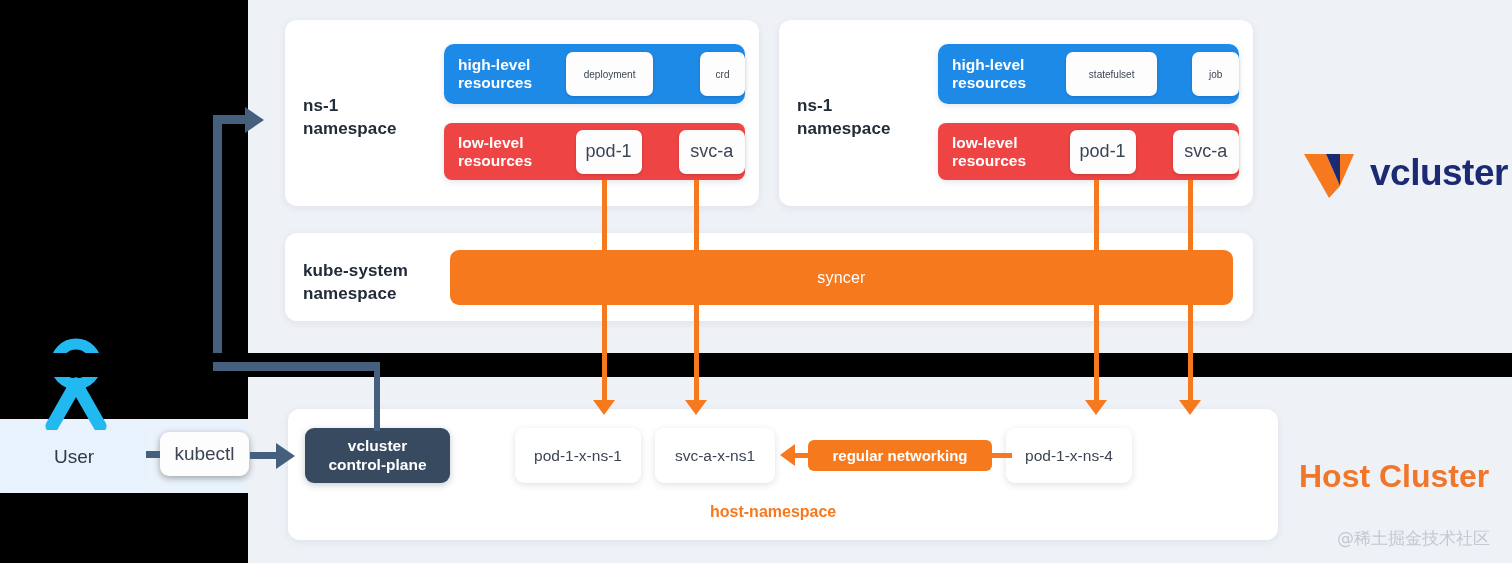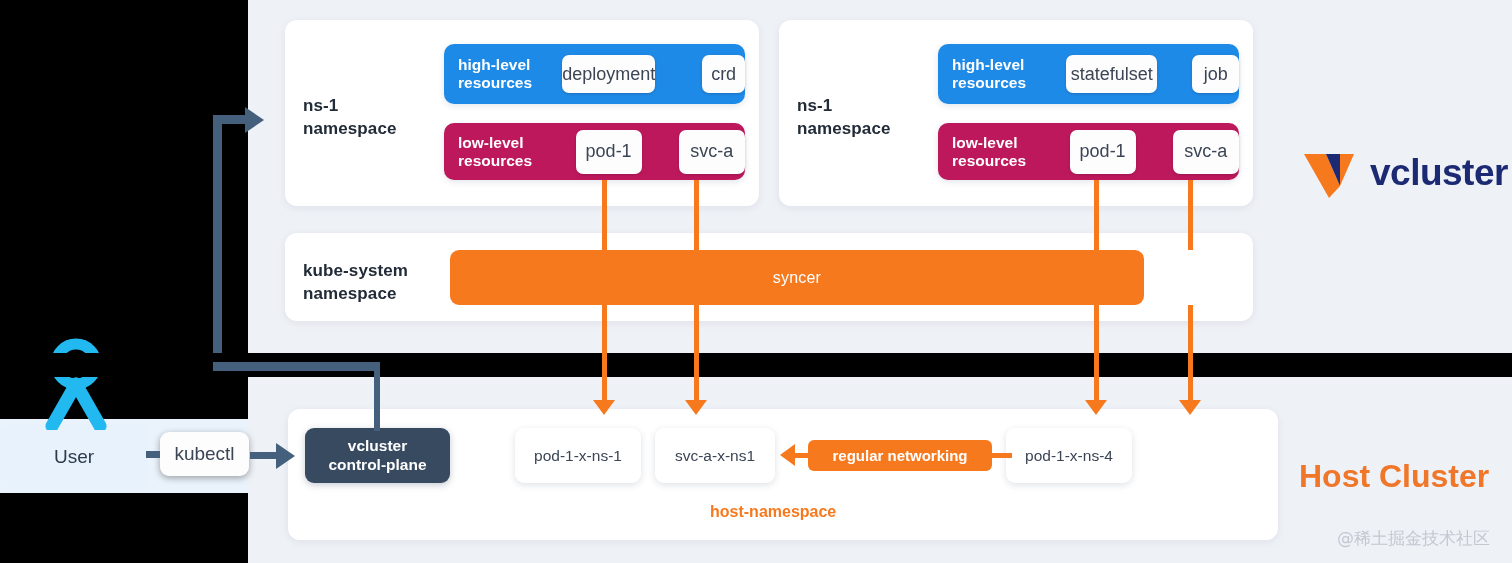--- a/index.html
+++ b/index.html
@@ -19,26 +19,26 @@
          box-shadow:0 2px 8px rgba(25,40,70,.07);}
   .vpanel{position:absolute;background:#eef1f6;border-radius:14px;}
 
   .ns-label{position:absolute;color:#222b38;font-size:17px;font-weight:700;
             line-height:1.35;letter-spacing:.1px;white-space:pre-line;}
 
   
   .strip{position:absolute;border-radius:10px;display:flex;align-items:center;
          box-shadow:0 2px 6px rgba(25,40,70,.12);gap:27px;}
   .strip.blue{background:#1e8ae8;}
-  .strip.orange{background:#be185d;}
+  .strip.orange{background:#ef4444;border-radius:8px;}
   .strip-title{color:#fff;font-weight:700;font-size:15.5px;line-height:1.15;
                white-space:pre-line;padding-left:14px;}
   .chip{background:#fdfdfd;border-radius:7px;display:flex;align-items:center;
         justify-content:center;color:#3b4554;box-shadow:0 1px 3px rgba(0,0,0,.18);}
-  .chip.small{font-size:18px;height:38px;}
+  .chip.small{font-size:10px;height:44px;}
   .chip.big{font-size:18px;height:44px;font-weight:400;}
 
   
   .syncer{position:absolute;background:#f7791e;border-radius:9px;color:#fff;
           display:flex;align-items:center;justify-content:center;
           font-size:16px;letter-spacing:.2px;z-index:20;}
 
   
   .hbox{position:absolute;background:#fff;border-radius:9px;
         display:flex;align-items:center;justify-content:center;
@@ -124,21 +124,21 @@
   <div class="strip orange" style="left:938px;top:123px;width:301px;height:57px;">
     <div class="strip-title" style="width:112px;">low-level
 resources</div>
     <div class="chip big" style="width:82px;">pod-1</div>
     <div class="chip big" style="width:82px;margin-left:10px;">svc-a</div>
   </div>
 
   <div class="panel" style="left:285px;top:233px;width:968px;height:88px;"></div>
   <div class="ns-label" style="left:303px;top:260px;">kube-system
 namespace</div>
-  <div class="syncer" style="left:450px;top:250px;width:694px;height:55px;">syncer</div>
+  <div class="syncer" style="left:450px;top:250px;width:783px;height:55px;">syncer</div>
 
   <div class="ovline" style="left:602px;top:180px;height:70px;"></div>
   <div class="ovline" style="left:602px;top:305px;height:100px;"></div>
   <div class="oarrow" style="left:593px;top:400px;"></div>
 
   <div class="ovline" style="left:694px;top:180px;height:70px;"></div>
   <div class="ovline" style="left:694px;top:305px;height:100px;"></div>
   <div class="oarrow" style="left:685px;top:400px;"></div>
 
   <div class="ovline" style="left:1094px;top:180px;height:70px;"></div>

